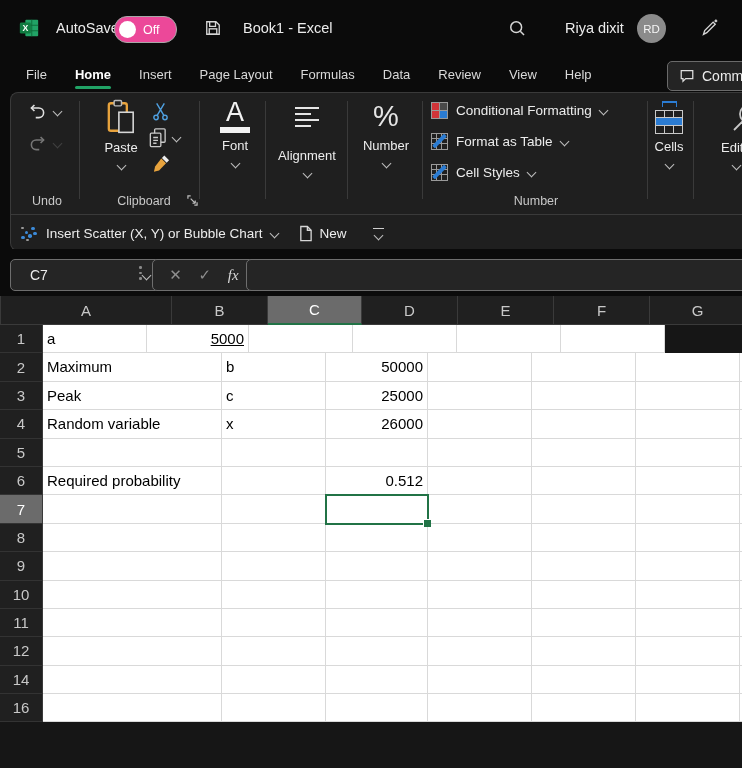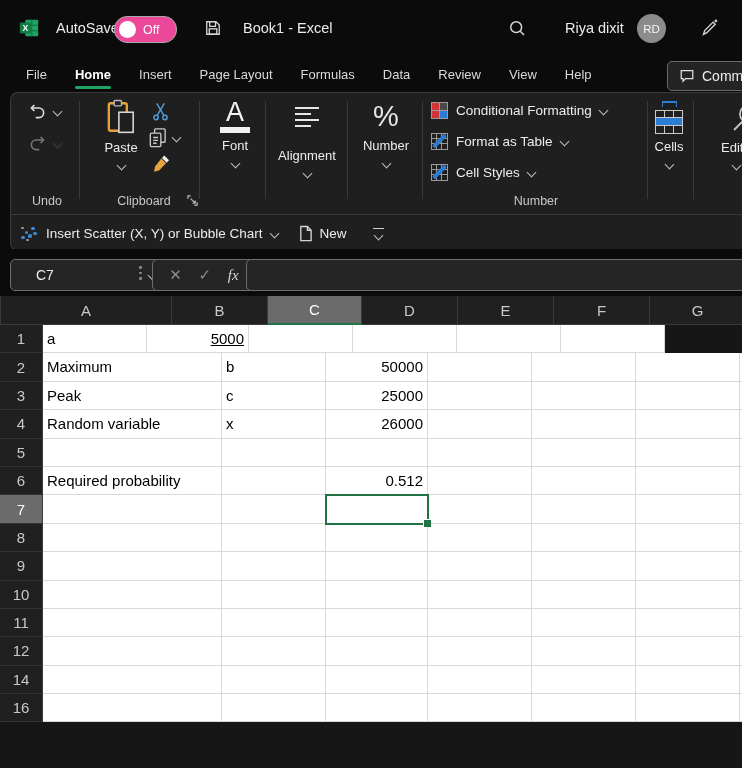--- a/index.html
+++ b/index.html
@@ -63,21 +63,21 @@
   .qat-more{display:flex;flex-direction:column;align-items:center;}
   .qat-more .bar{width:11px;height:0;border-top:1.7px solid #cfcfcf;}
   .qat-more .chev{margin-top:3px;}
 
   
   #qat{position:absolute;left:0;right:0;top:121px;height:36px;border-top:1px solid #3a3a3a;display:flex;align-items:center;padding-left:9px;font-size:13.5px;color:#ececec;border-radius:0 0 0 8px;}
 
   
   #formula-row{position:absolute;left:0;top:249px;width:742px;height:47px;background:#0b0b0b;}
   .fbox{position:absolute;top:10px;height:30px;background:#252525;border:1px solid #6e6e6e;border-radius:5px;display:flex;align-items:center;}
-  #namebox{left:10px;width:120px;padding:0 25px;justify-content:space-between;font-size:14px;color:#ececec;}
+  #namebox{left:10px;width:120px;padding:0 19px;justify-content:space-between;font-size:14px;color:#ececec;}
   #fn-dots{position:absolute;left:139px;top:17px;display:flex;flex-direction:column;gap:3px;}
   #fn-dots i{width:2.5px;height:2.5px;border-radius:50%;background:#8a8a8a;}
   #fxbox{left:152px;width:86px;justify-content:space-around;padding:0 8px;}
   #fxbox .x{color:#8f8f8f;font-size:15px;}
   #fxbox .ok{color:#8f8f8f;font-size:15px;}
   #fxbox .fx{color:#d8d8d8;font-size:15px;font-family:"Liberation Serif",serif;font-style:italic;}
   #formula-input{left:246px;width:500px;}
 
   
   #grid{position:absolute;left:0;top:296px;width:742px;height:472px;background:#161616;}

